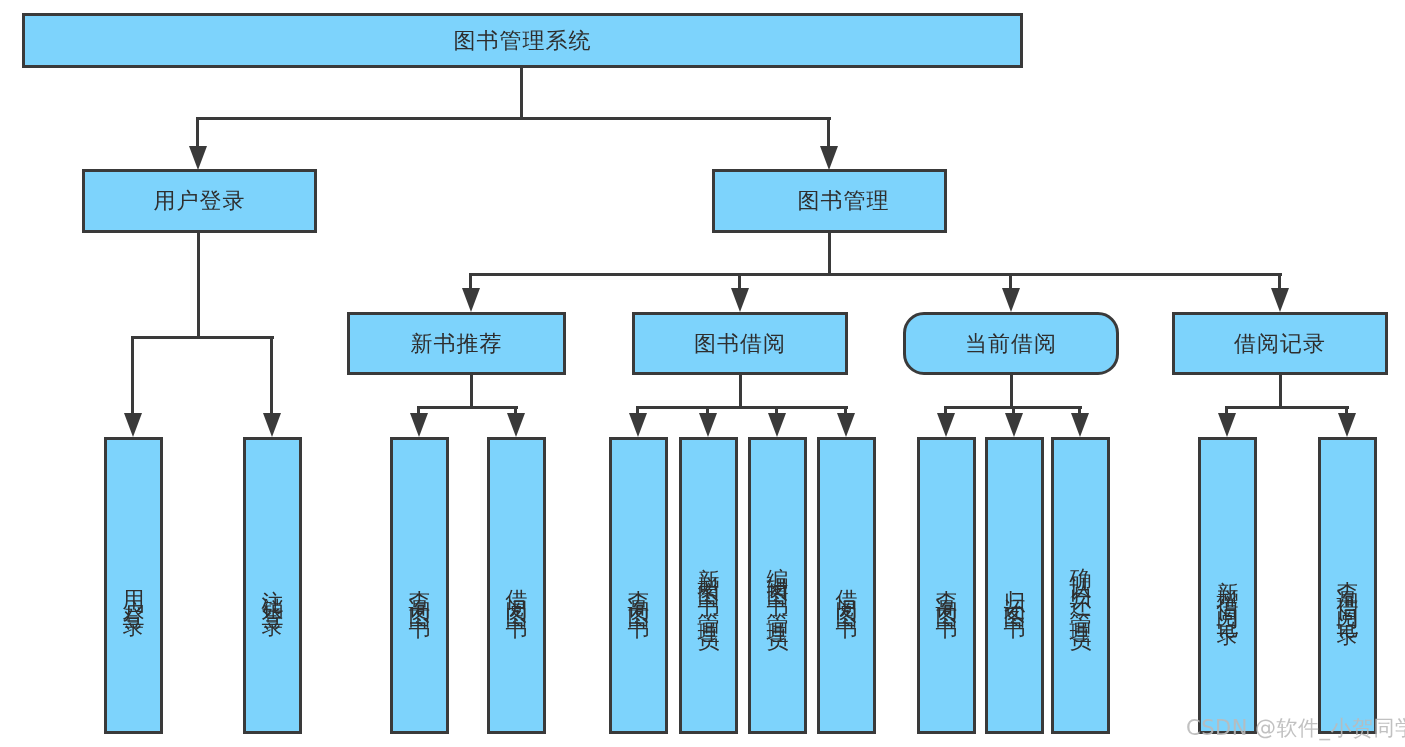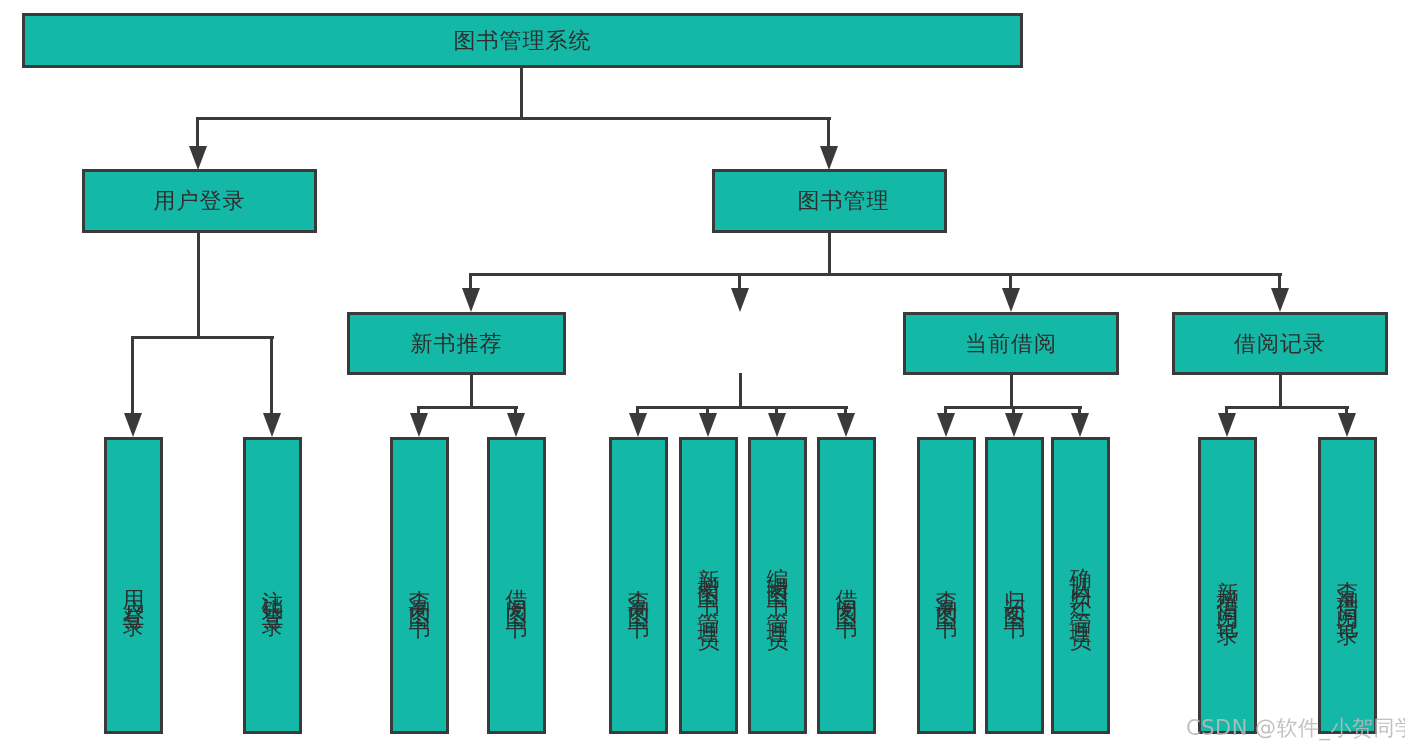--- a/index.html
+++ b/index.html
@@ -7,21 +7,21 @@
     --text:#2e2e2e;
     --wm:rgba(186,186,186,0.9);
   }
   html,body{margin:0;padding:0;background:#ffffff;}
   .canvas{
     position:relative;width:1405px;height:747px;background:#ffffff;overflow:hidden;
     font-family:"DejaVu Sans",sans-serif;color:var(--text);
   }
   .box{
     position:absolute;box-sizing:border-box;border:3px solid var(--line);
-    background:#14b8a6;display:flex;align-items:center;justify-content:center;
+    background:#7dd3fc;display:flex;align-items:center;justify-content:center;
   }
   .box .lbl{font-size:22px;letter-spacing:1px;white-space:nowrap;}
   .leaf .lbl{
     writing-mode:vertical-rl;text-orientation:mixed;
     font-size:22px;letter-spacing:9px;line-height:1;white-space:nowrap;
     padding-top:9px; 
   }
   .vl{position:absolute;width:3px;background:var(--line);}
   .hl{position:absolute;height:3px;background:var(--line);}
   .arr{position:absolute;width:18px;}
@@ -67,21 +67,24 @@
   <div class="vl" style="left:828px;top:233px;height:43px;"></div>
   <div class="hl" style="left:470px;top:273px;width:812px;"></div>
   <div class="arr" style="left:462px;top:273px;height:39px;"></div>
   <div class="arr" style="left:731px;top:273px;height:39px;"></div>
   <div class="arr" style="left:1002px;top:273px;height:39px;"></div>
   <div class="arr" style="left:1271px;top:273px;height:39px;"></div>
 
   <div class="box" style="left:347px;top:312px;width:219px;height:63px;">
     <span class="lbl">新书推荐</span>
   </div>
-  <div class="box" style="left:903px;top:312px;width:216px;height:63px;">
+  <div class="box" style="left:632px;top:312px;width:216px;height:63px;">
+    <span class="lbl">图书借阅</span>
+  </div>
+  <div class="box" style="left:903px;top:312px;width:216px;height:63px;border-radius:21px;">
     <span class="lbl">当前借阅</span>
   </div>
   <div class="box" style="left:1172px;top:312px;width:216px;height:63px;">
     <span class="lbl">借阅记录</span>
   </div>
 
   <div class="vl" style="left:470px;top:373px;height:33px;"></div>
   <div class="hl" style="left:418px;top:406px;width:100px;"></div>
   <div class="arr" style="left:410px;top:406px;height:31px;"></div>
   <div class="arr" style="left:507px;top:406px;height:31px;"></div>

